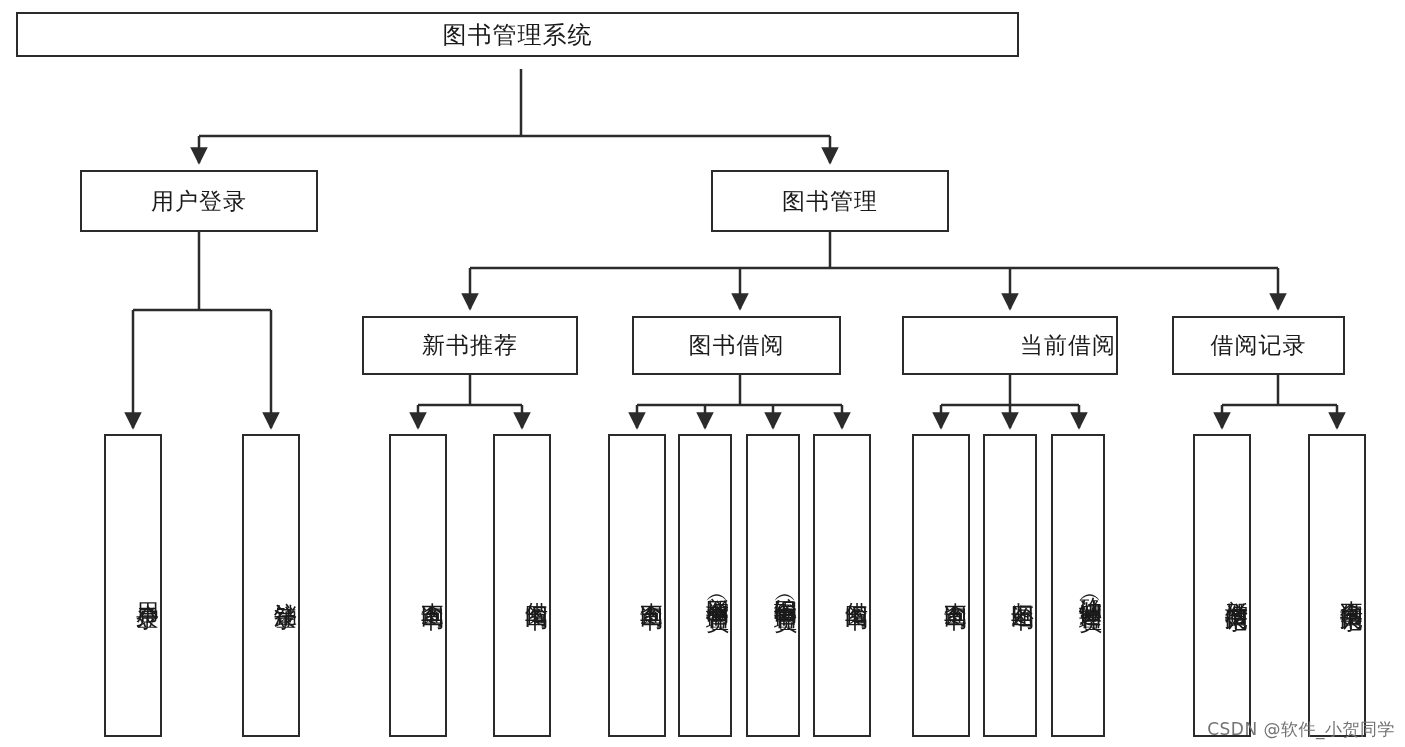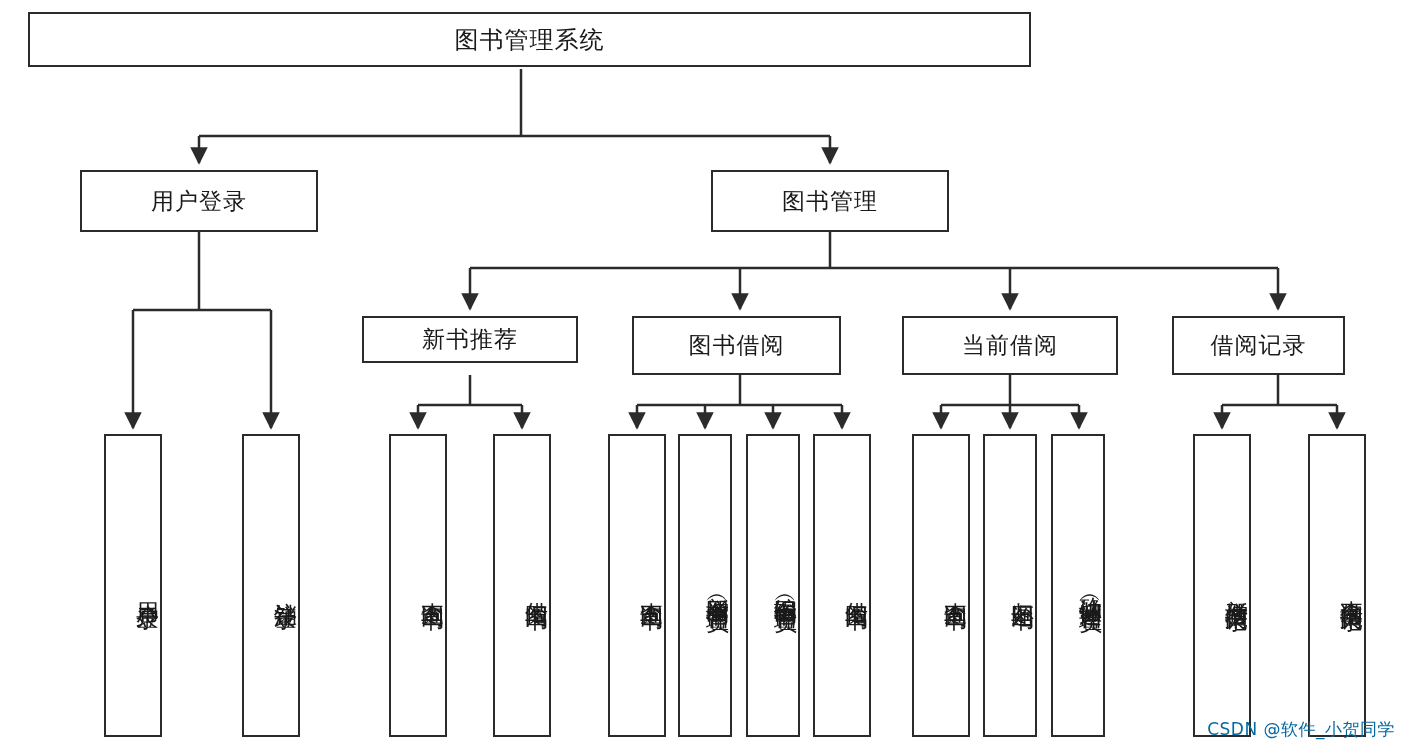--- a/index.html
+++ b/index.html
@@ -54,21 +54,21 @@
     display: block;
   }
   .node.root {
     font-size: 24px;
   }
   #watermark {
     position: absolute;
     right: 10px;
     bottom: 6px;
     font-size: 17px;
-    color: #0369a1;
+    color: #737373;
     letter-spacing: 0.5px;
     white-space: nowrap;
     pointer-events: none;
   }
 </style>
 </head>
 <body>
 
 <div id="canvas">
 
@@ -115,38 +115,38 @@
       <path d="M 1010 405 L 1010 428" marker-end="url(#arrow)"></path>
       <path d="M 1079 405 L 1079 428" marker-end="url(#arrow)"></path>
 
       <path d="M 1278 375 L 1278 405"></path>
       <path d="M 1222 405 L 1337 405"></path>
       <path d="M 1222 405 L 1222 428" marker-end="url(#arrow)"></path>
       <path d="M 1337 405 L 1337 428" marker-end="url(#arrow)"></path>
     </g>
   </svg>
 
-  <div class="node horiz root" style="left:28px; top:12px; width:1003px; height:55px;">
+  <div class="node horiz root" style="left:16px; top:12px; width:1003px; height:45px;">
     <span>图书管理系统</span>
   </div>
 
   <div class="node horiz" style="left:80px; top:170px; width:238px; height:62px;">
     <span>用户登录</span>
   </div>
   <div class="node horiz" style="left:711px; top:170px; width:238px; height:62px;">
     <span>图书管理</span>
   </div>
 
-  <div class="node horiz" style="left:362px; top:316px; width:216px; height:47px;">
+  <div class="node horiz" style="left:362px; top:316px; width:216px; height:59px;">
     <span>新书推荐</span>
   </div>
   <div class="node horiz" style="left:632px; top:316px; width:209px; height:59px;">
     <span>图书借阅</span>
   </div>
-  <div class="node horiz" style="left:902px; top:316px; width:216px; height:59px;">
+  <div class="node horiz" style="left:902px; top:316px; width:216px; height:59px;justify-content:flex-end;">
     <span>当前借阅</span>
   </div>
   <div class="node horiz" style="left:1172px; top:316px; width:173px; height:59px;">
     <span>借阅记录</span>
   </div>
 
   <div class="node vert" style="left:104px; top:434px; width:58px; height:303px;">
     <span>用户登录</span>
   </div>
   <div class="node vert" style="left:242px; top:434px; width:58px; height:303px;">

